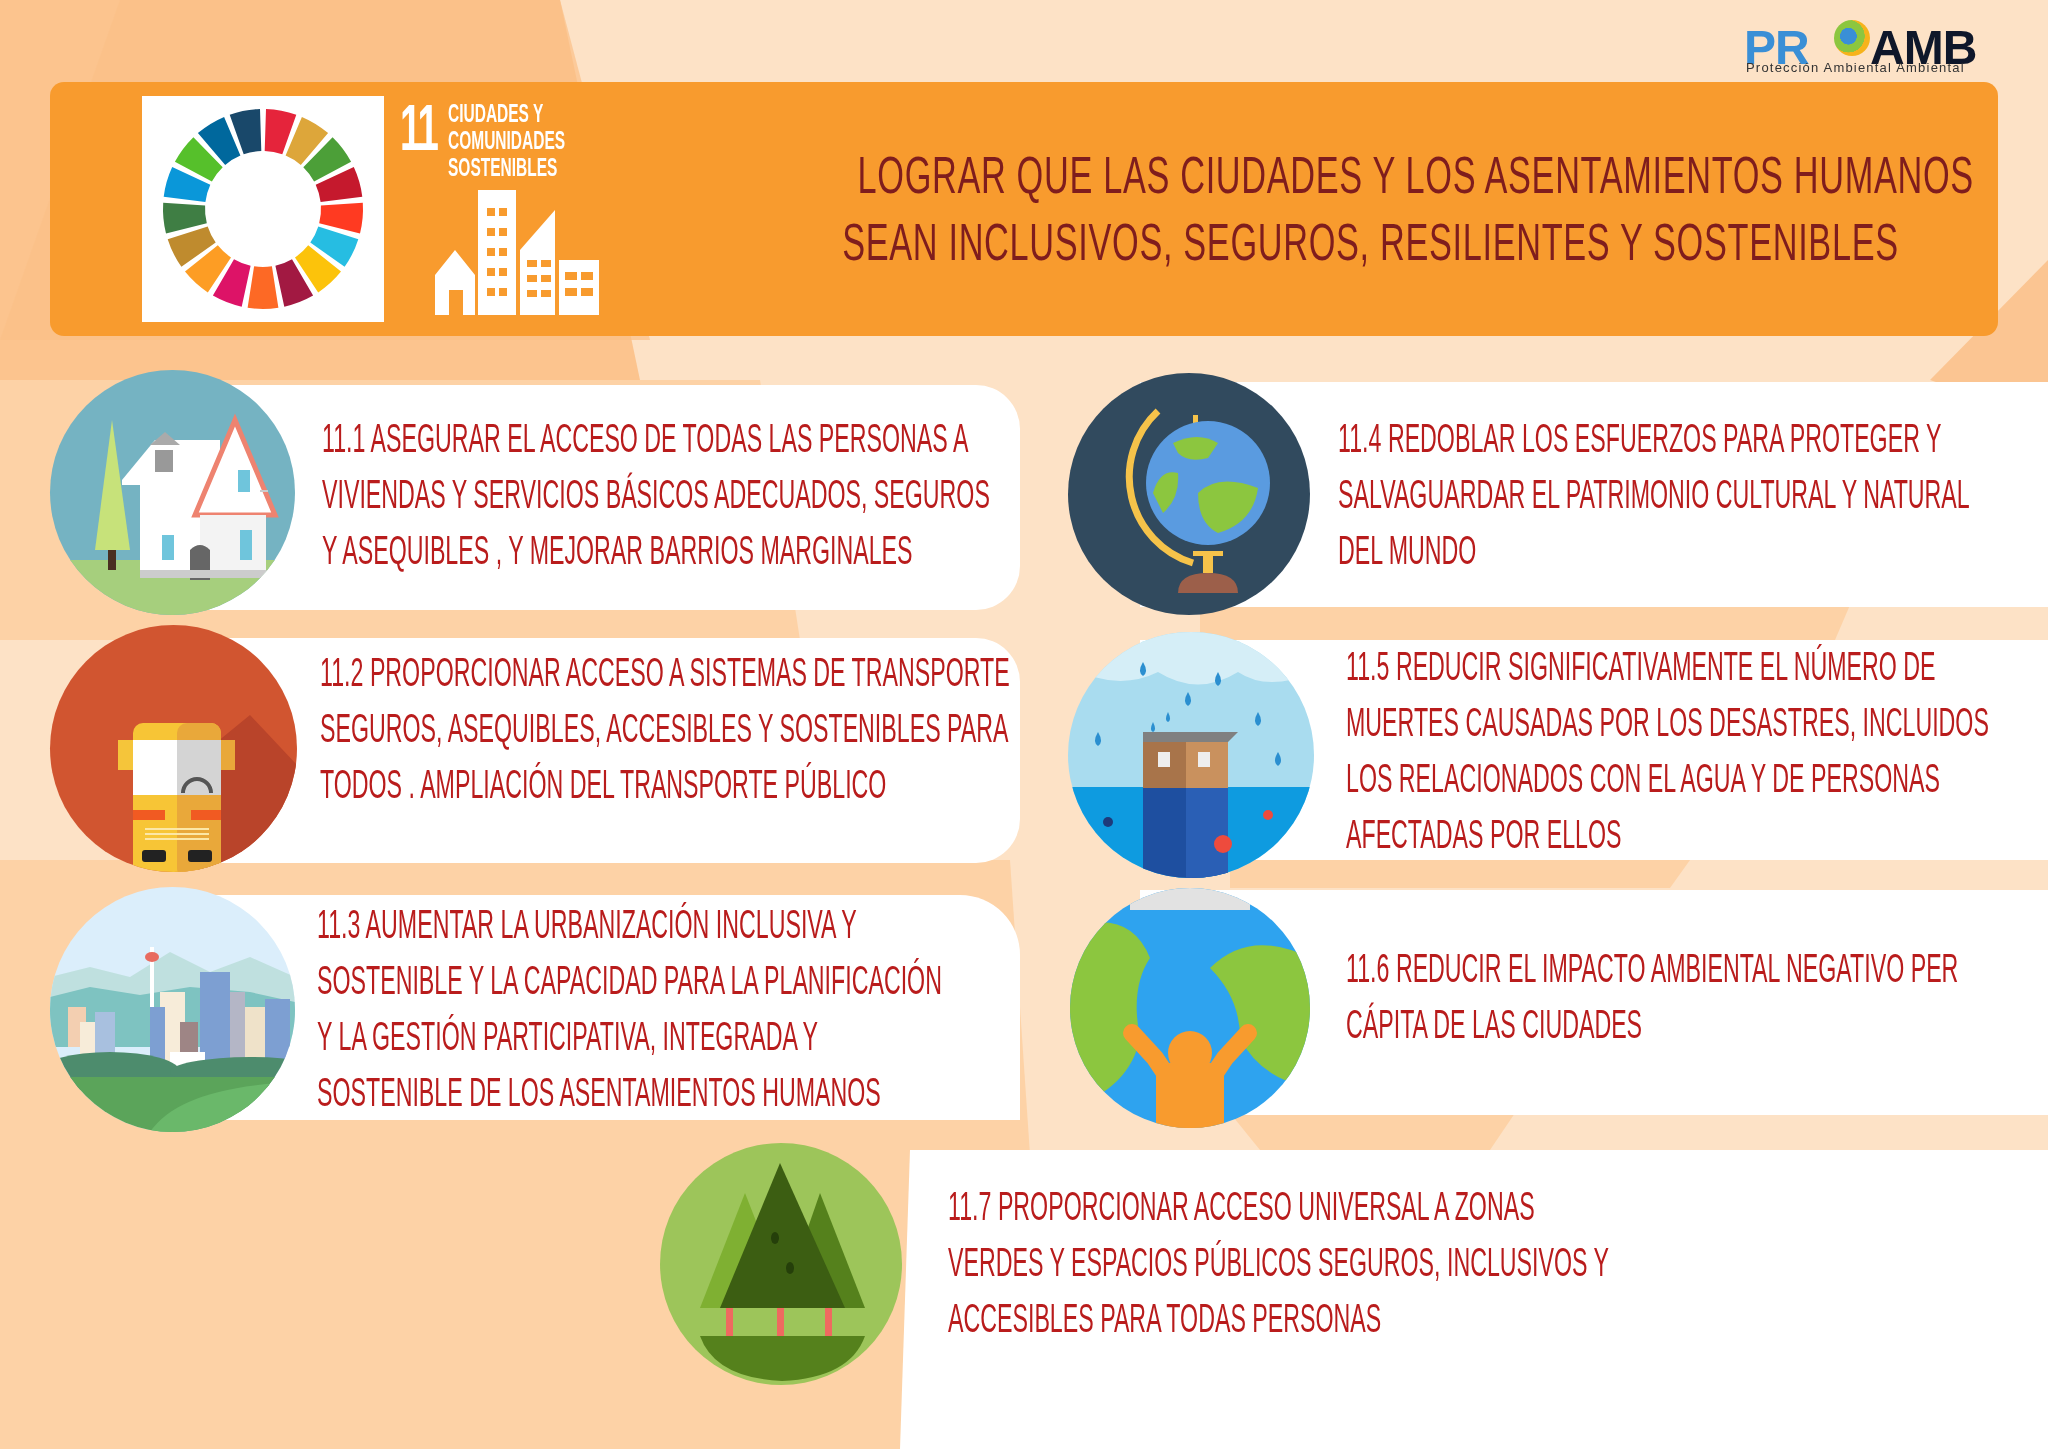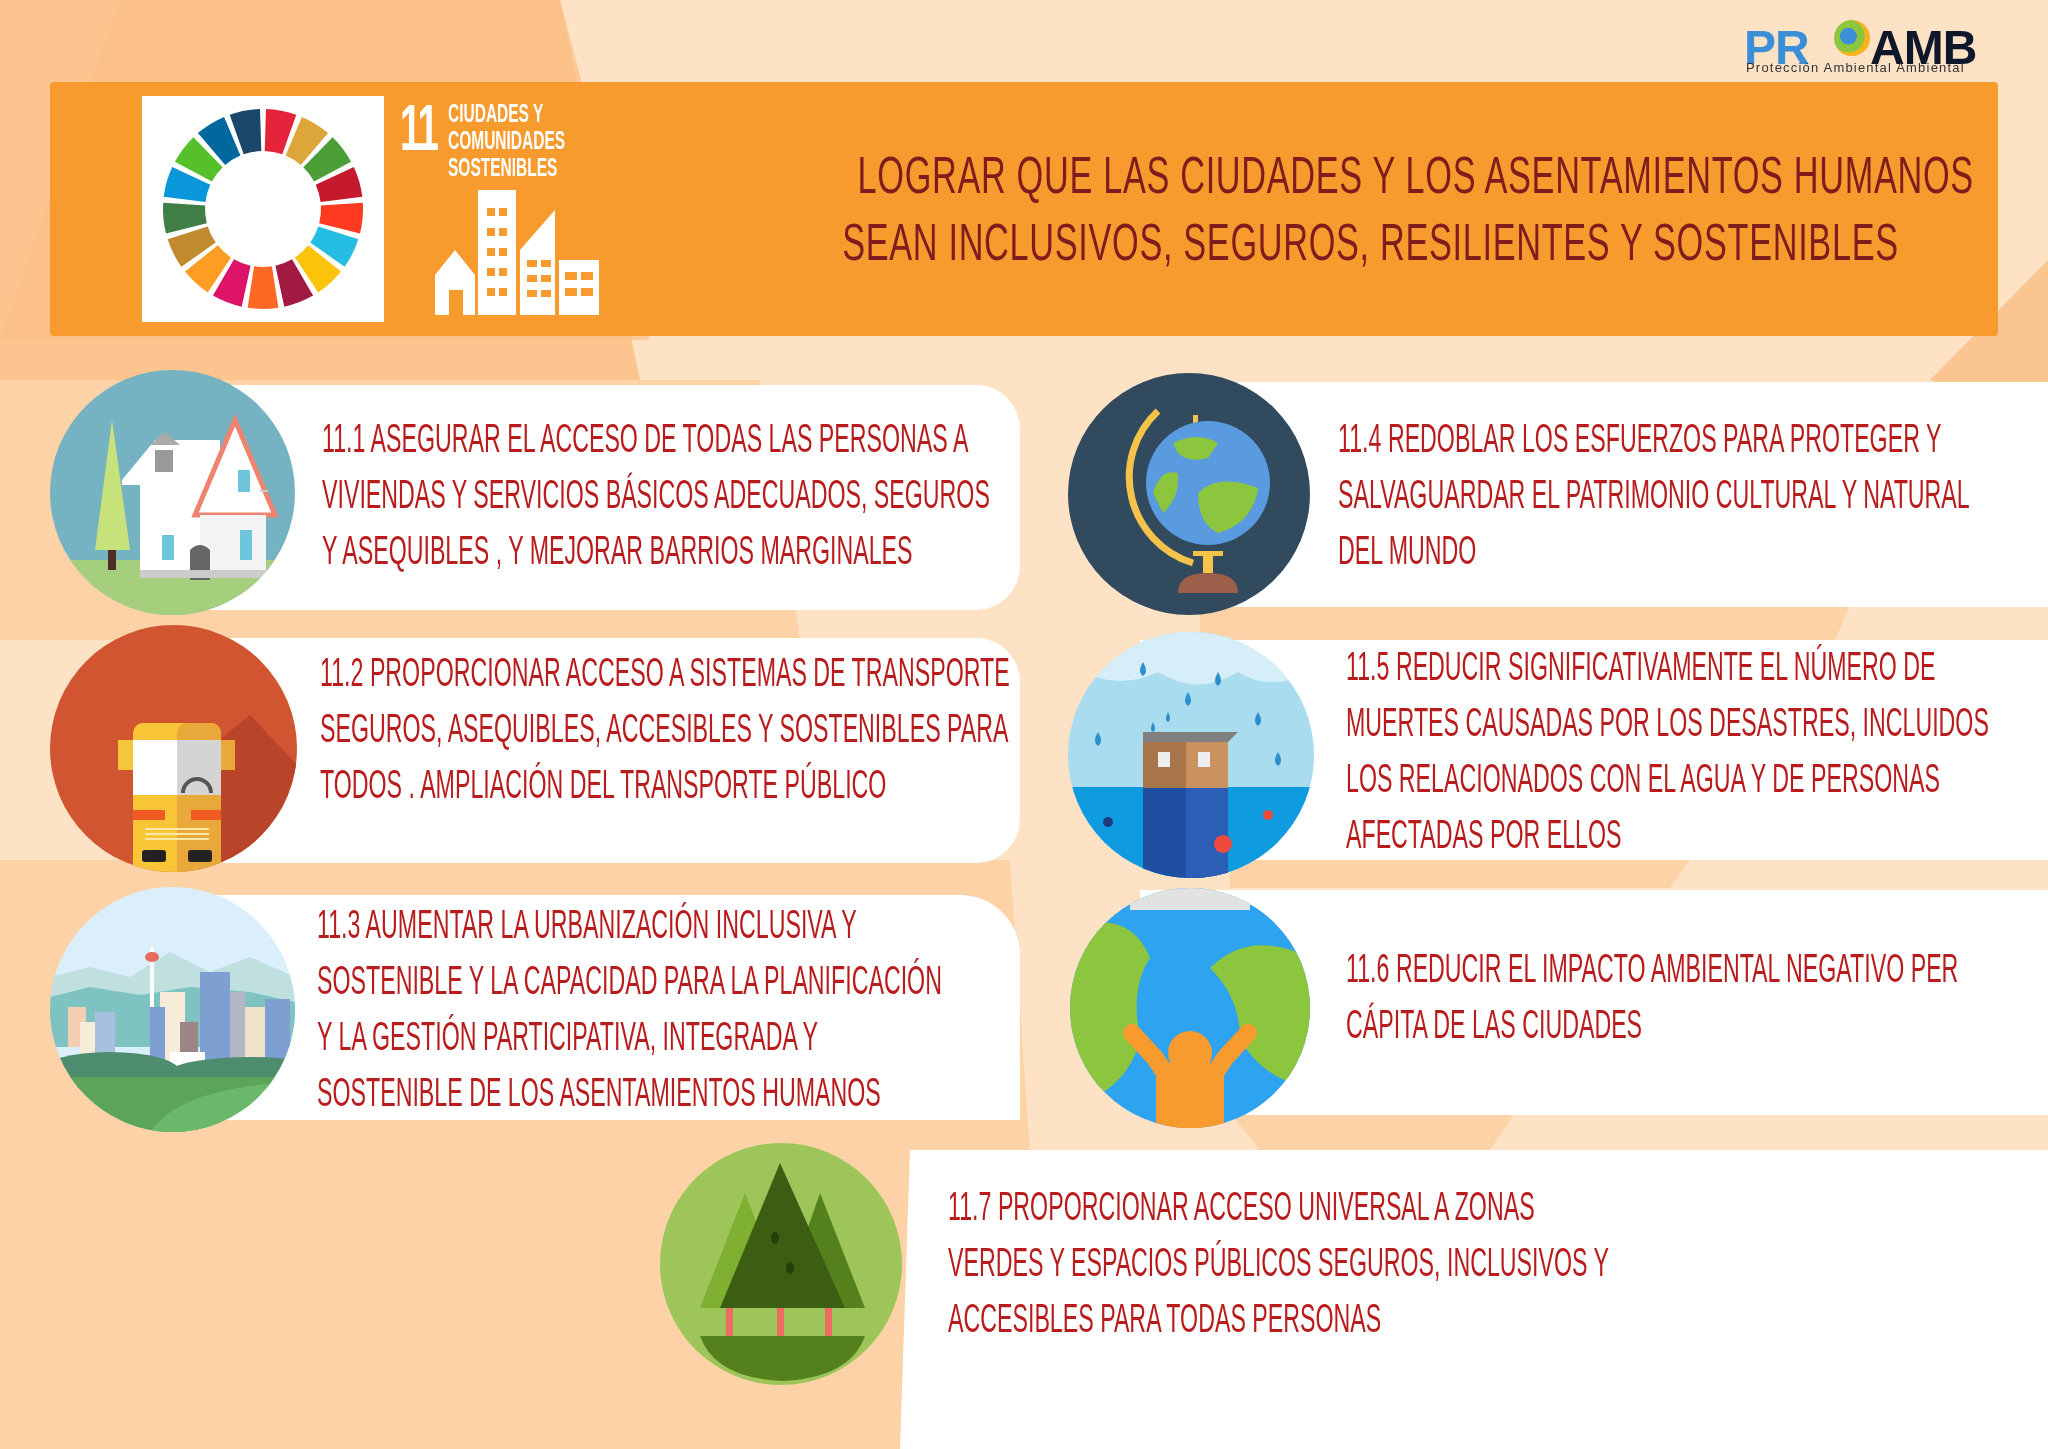--- a/index.html
+++ b/index.html
@@ -12,21 +12,21 @@
   
   .logo { position: absolute; left: 1740px; top: 10px; width: 260px; height: 60px; }
   .logo-word { position: absolute; top: 12px; font-weight: bold; font-size: 48px; line-height: 52px; letter-spacing: -1px; }
   .logo-pr { left: 4px; color: #3a8fd6; }
   .logo-drop { position: absolute; left: 94px; top: 10px; width: 36px; height: 36px; border-radius: 50%;
     background: radial-gradient(circle at 40% 45%, #3a8fd6 0 28%, #8cc63f 29% 55%, #f6b31b 56%); }
   .logo-amb { left: 130px; color: #0f172a; }
   .logo-sub { position: absolute; left: 6px; top: 50px; font-size: 13px; color: #333; letter-spacing: 1.2px; white-space: nowrap; }
 
   
-  .banner { position: absolute; left: 50px; top: 82px; width: 1948px; height: 254px; background: #f89b2e; border-radius: 4px; }
+  .banner { position: absolute; left: 50px; top: 82px; width: 1948px; height: 254px; background: #f89b2e; border-radius: 14px; }
   .sdg-wheel-box { position: absolute; left: 92px; top: 14px; width: 242px; height: 226px; background: #fff; }
   .sdg-goal-title { position: absolute; left: 350px; top: 14px; color: #fff; }
   .goal-num { position: absolute; left: 0; top: 0; font-size: 64px; font-weight: bold; line-height: 64px; transform: scaleX(0.6); transform-origin: left top; letter-spacing: -3px; }
   .goal-name { position: absolute; left: 48px; top: 4px; width: 220px; font-size: 25px; font-weight: bold; line-height: 27px; transform: scaleX(0.62); transform-origin: left top; white-space: pre-line; }
   .goal-city { position: absolute; left: 385px; top: 108px; }
   .banner-title { position: absolute; left: 520px; top: 60px; width: 1380px; text-align: right; color: #7f1d1d;
     font-size: 52px; line-height: 67px; letter-spacing: 1px; }
   .banner-title span { display: inline-block; transform: scaleX(0.66); white-space: nowrap; }
 
   

